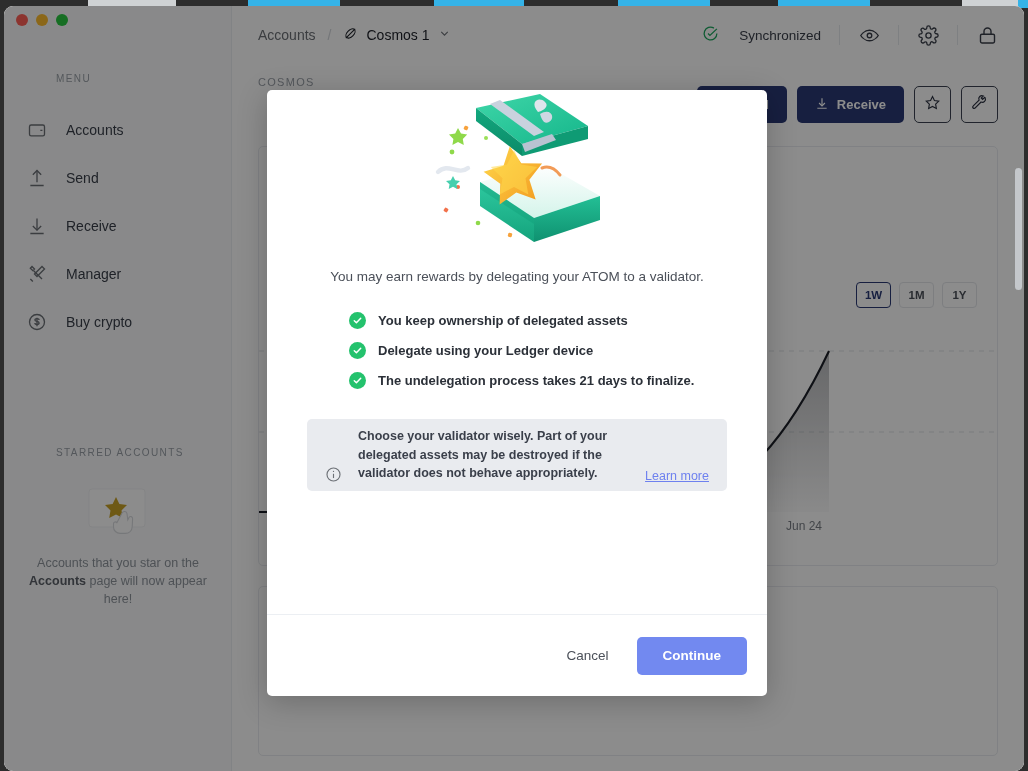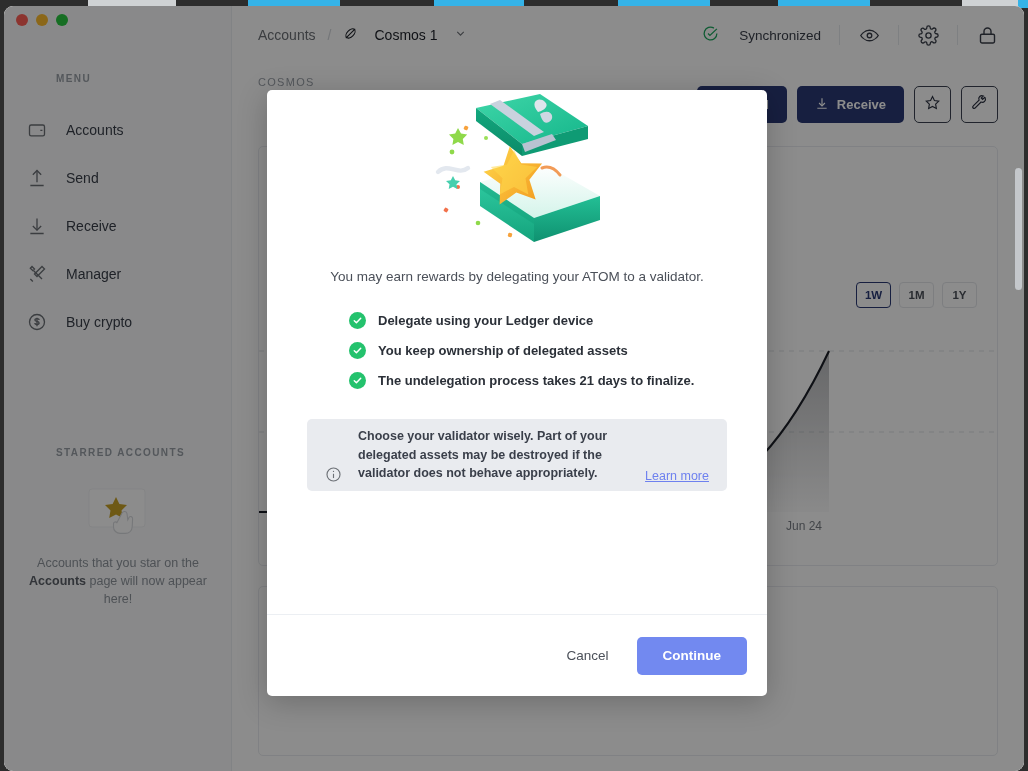--- a/index.html
+++ b/index.html
@@ -49,21 +49,21 @@
     position: absolute; left: 12px; top: 8px;
     display: flex; gap: 8px; align-items: center;
   }
   .tl { width: 12px; height: 12px; border-radius: 50%; }
   .tl.red { background: #ff5f57; }
   .tl.yellow { background: #febc2e; }
   .tl.green { background: #28c840; }
 
   .side-heading {
     position: absolute; left: 20px;
-    font-size: 10px; font-weight: bold; letter-spacing: 1.4px;
+    font-size: 10px; font-weight: normal; letter-spacing: 1.4px;
     color: #999fa7; text-transform: uppercase; padding-left: 32px;
   }
   #menu-heading { top: 67px; }
   #starred-heading { top: 441px; }
 
   #menu-list { position: absolute; left: 0; top: 100px; width: 228px; }
   .menu-item {
     display: flex; align-items: center; gap: 18px;
     height: 48px; padding-left: 22px;
     color: #3a3f4a; font-size: 14px;
@@ -96,21 +96,21 @@
     width: 792px; height: 765px; background: #ffffff;
   }
 
   #topbar {
     position: absolute; left: 0; top: 0; width: 792px; height: 58px;
     display: flex; align-items: center; padding: 0 26px;
   }
   #breadcrumb { display: flex; align-items: center; gap: 12px; font-size: 14px; }
   #crumb-accounts { color: #6c7076; cursor: pointer; }
   .crumb-sep { color: #d2d6db; }
-  #crumb-current { display: flex; align-items: center; gap: 16px; color: #1d2028; cursor: pointer; }
+  #crumb-current { display: flex; align-items: center; gap: 8px; color: #1d2028; cursor: pointer; }
   #crumb-current .coin { font-size: 15px; }
 
   #topbar-right {
     margin-left: auto; display: flex; align-items: center; gap: 0;
   }
   #sync-status { display: flex; align-items: center; gap: 20px; font-size: 13.5px; color: #3a3f4a; cursor: pointer; }
   .tb-divider { width: 1px; height: 20px; background: #e6e9ed; margin: 0 18px; }
   .tb-icon { width: 22px; height: 22px; color: #3a3f4a; cursor: pointer; display:flex; align-items:center; justify-content:center;}
 
   #coin-header {
@@ -561,29 +561,29 @@
 
       <div id="modal-lead">You may earn rewards by delegating your ATOM to a validator.</div>
 
       <div id="bullet-list">
         <div class="bullet">
           <span class="check">
             <svg width="11" height="11" viewBox="0 0 24 24" fill="none" stroke="#ffffff" stroke-width="3.2" stroke-linecap="round" stroke-linejoin="round">
               <path d="M5 12.5l4.6 4.6L19 7"></path>
             </svg>
           </span>
-          <span class="bullet-text">Delegate using your Ledger device</span>
+          <span class="bullet-text">You keep ownership of delegated assets</span>
         </div>
         <div class="bullet">
           <span class="check">
             <svg width="11" height="11" viewBox="0 0 24 24" fill="none" stroke="#ffffff" stroke-width="3.2" stroke-linecap="round" stroke-linejoin="round">
               <path d="M5 12.5l4.6 4.6L19 7"></path>
             </svg>
           </span>
-          <span class="bullet-text">You keep ownership of delegated assets</span>
+          <span class="bullet-text">Delegate using your Ledger device</span>
         </div>
         <div class="bullet">
           <span class="check">
             <svg width="11" height="11" viewBox="0 0 24 24" fill="none" stroke="#ffffff" stroke-width="3.2" stroke-linecap="round" stroke-linejoin="round">
               <path d="M5 12.5l4.6 4.6L19 7"></path>
             </svg>
           </span>
           <span class="bullet-text">The undelegation process takes 21 days to finalize.</span>
         </div>
       </div>

